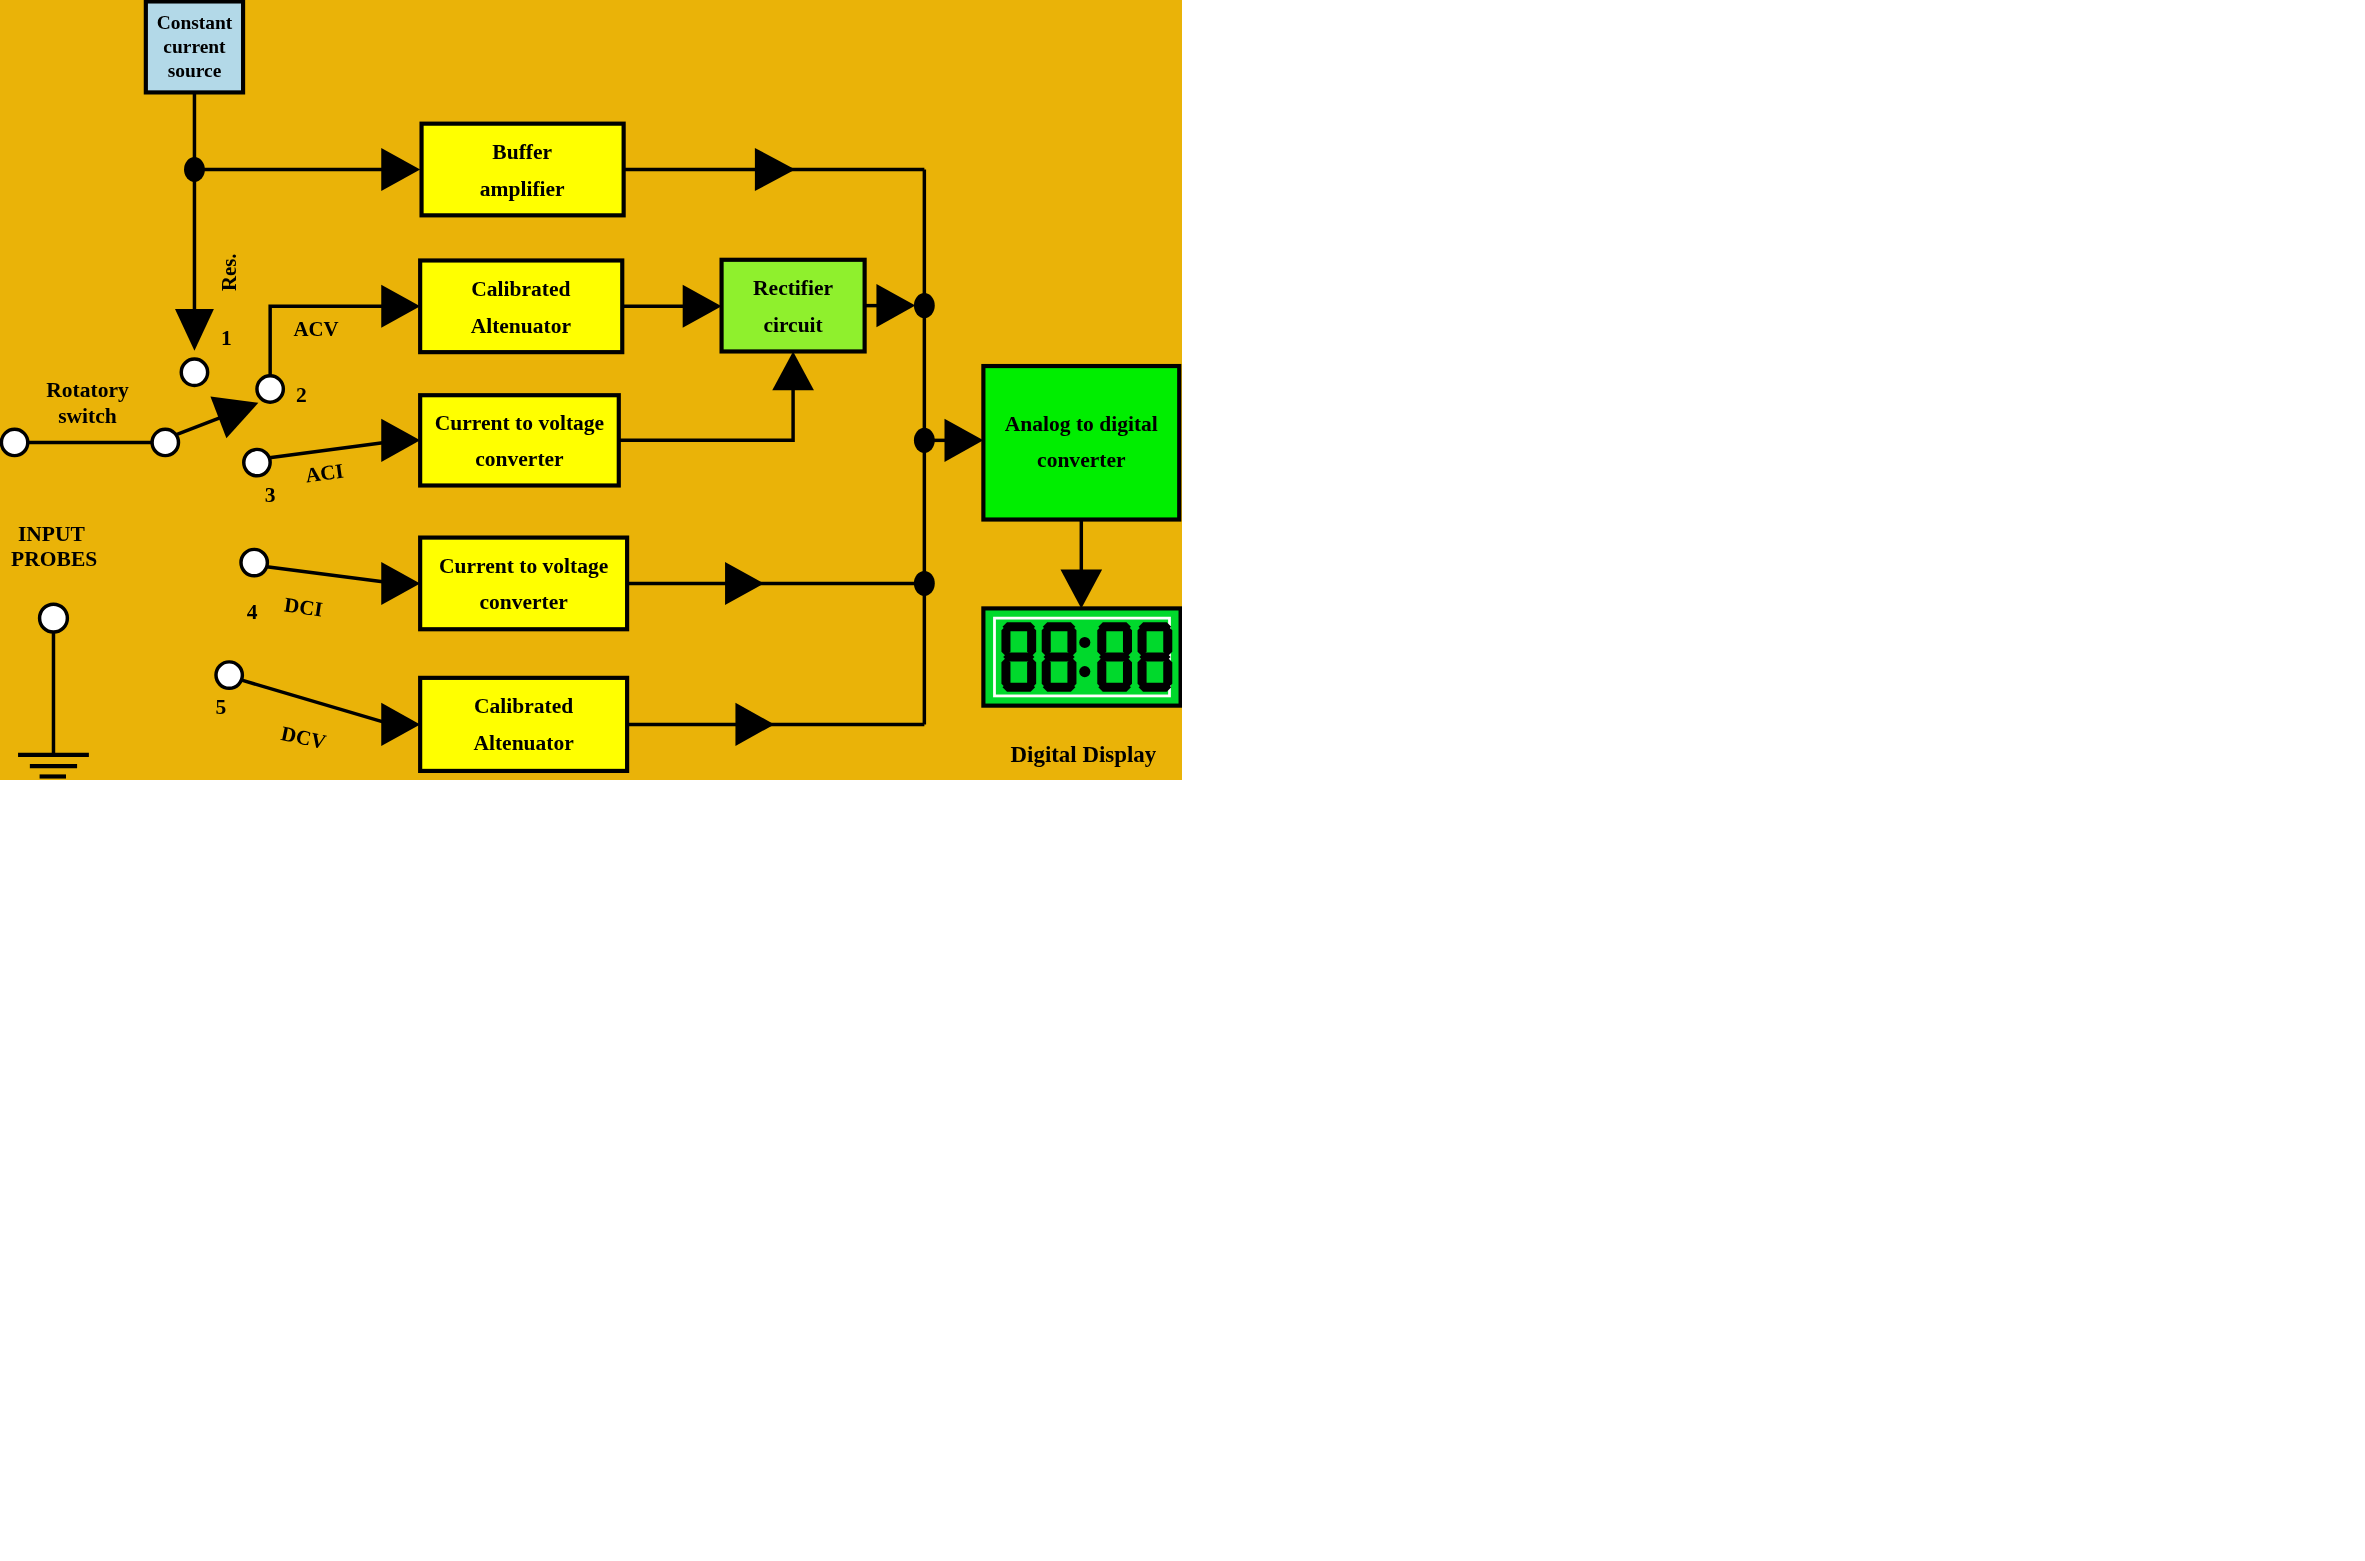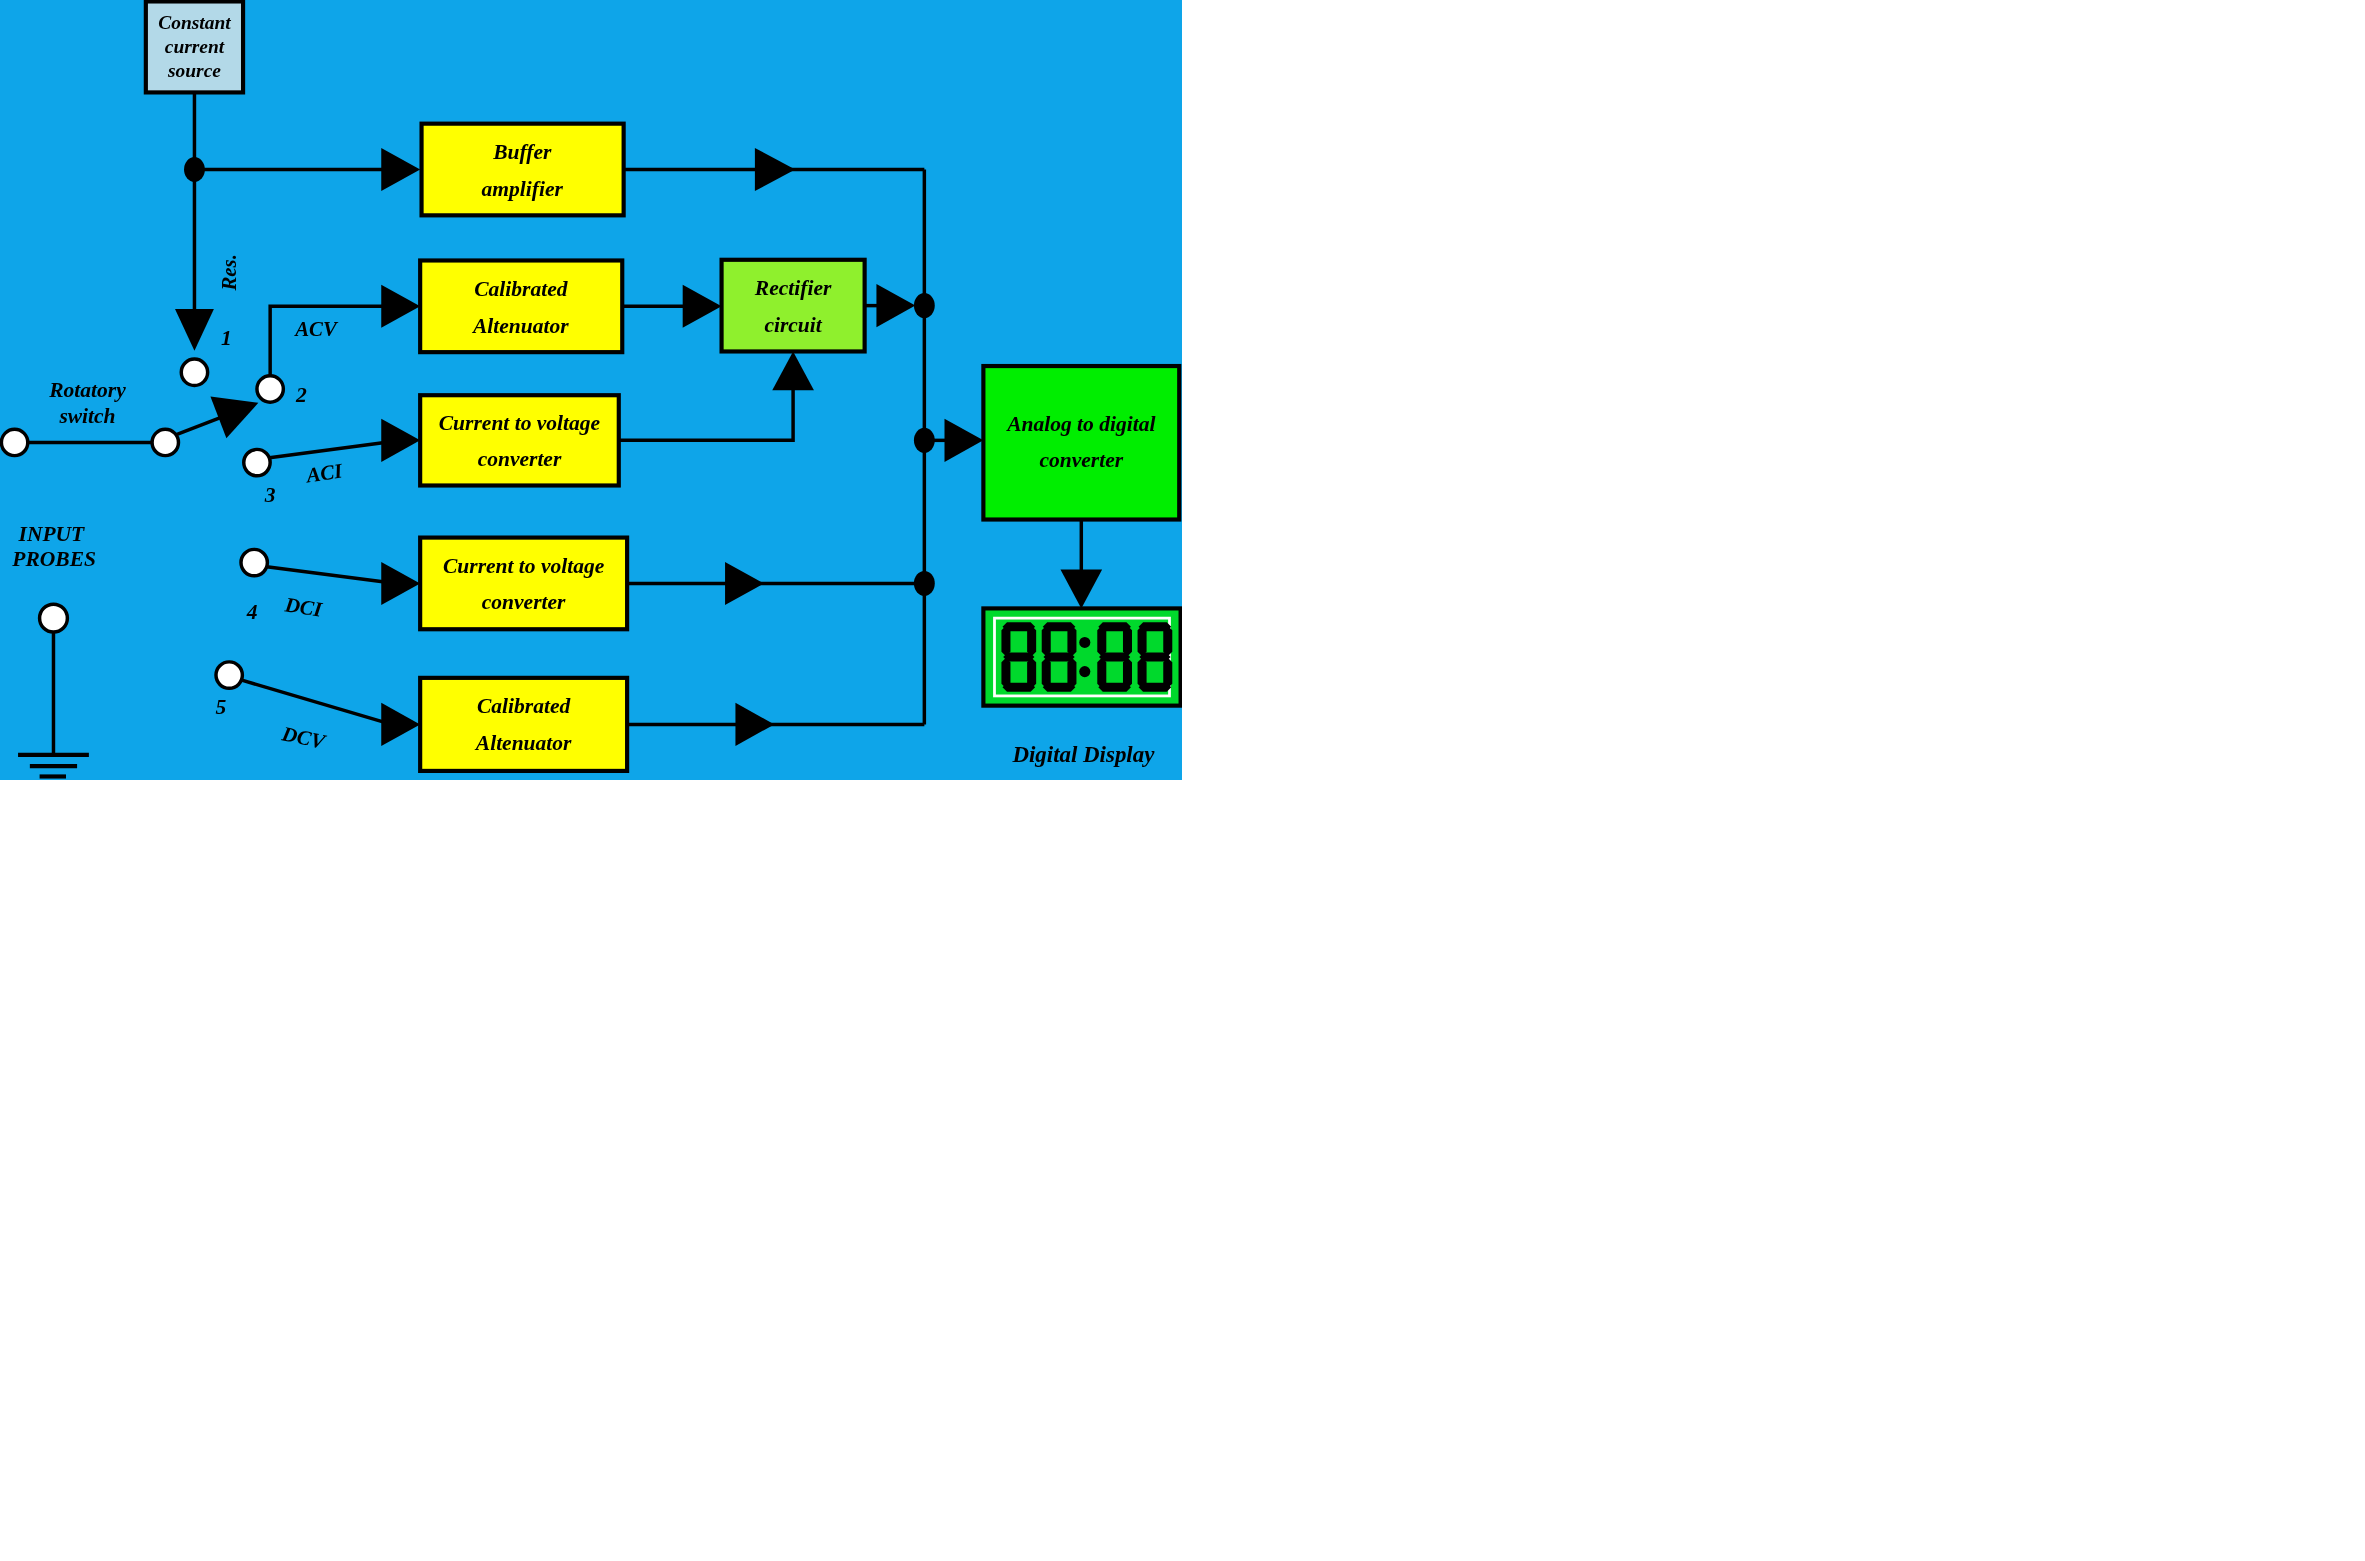--- a/index.html
+++ b/index.html
@@ -1,16 +1,16 @@
 <!DOCTYPE html>
 <html style="font-size:11px"><head>
 <meta charset="utf-8">
 <style>
   html,body{margin:0;padding:0;background:#ffffff;}
-  .canvas{width:1182px;height:780px;position:relative;background:#0ea5e9;overflow:hidden;font-style:italic;}
+  .canvas{width:1182px;height:780px;position:relative;background:#eab308;overflow:hidden;}
   svg{display:block;}
   text{font-family:"Liberation Serif","DejaVu Serif",serif;font-weight:bold;fill:#000;}
   .blocklabel{font-size:31px;}
   .biglabel{font-size:31px;}
   .pathlabel{font-size:30px;}
   .rednum{font-size:31px;}
   .caption{font-size:33px;}
   .ccslabel{font-size:28px;}
 </style>
 </head>

